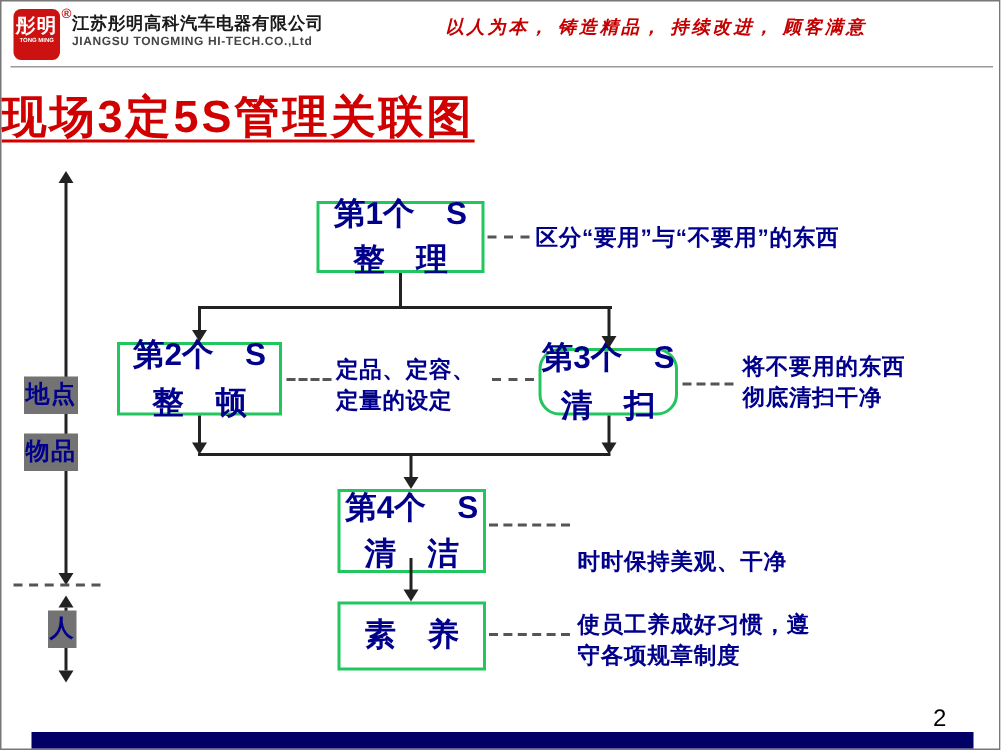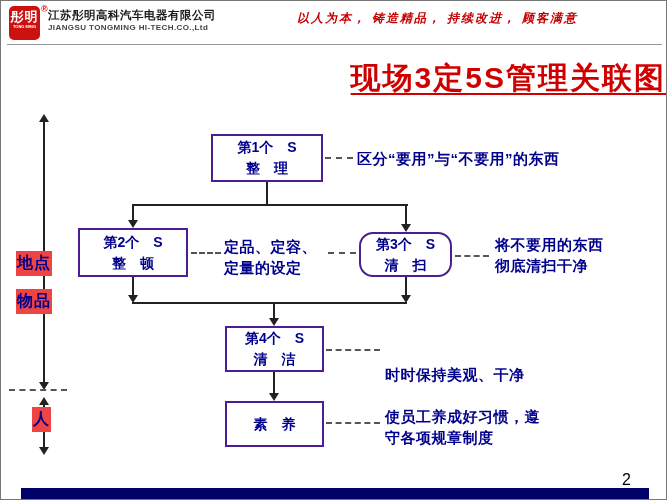--- a/index.html
+++ b/index.html
@@ -24,49 +24,49 @@
   .company-en { left:47px; top:22px; font-size:8px; font-weight:bold; color:#444; letter-spacing:0.4px; }
   .slogan {
     left:296px; top:9px; font-size:12px; font-weight:bold; color:#c40000;
     font-family:"Liberation Serif", serif; font-style:italic;
     letter-spacing:2px; white-space:nowrap;
   }
   .header-divider { left:6px; top:43px; width:655px; height:1px; background:#999; }
 
   
   .title {
-    left:0; top:57px; width:100%; text-align:right;
+    left:0; top:57px; width:100%; text-align:left;
     font-size:30px; font-weight:bold; color:#d00000; letter-spacing:2px;
     text-decoration:underline; text-decoration-thickness:2px; text-underline-offset:5px;
   }
 
   
   .sbox {
-    position:absolute; border:2px solid #4c1d95; background:#fff;
-    color:#00008b; font-weight:bold; font-size:14px; line-height:1.5;
+    position:absolute; border:2px solid #22c55e; background:#fff;
+    color:#00008b; font-weight:bold; font-size:21px; line-height:1.5;
     text-align:center; display:flex; flex-direction:column; justify-content:center;
   }
 
   
   .line { position:absolute; background:#222; }
   .dash { position:absolute; height:0; border-top:2px dashed #555; }
   .arr { position:absolute; width:0; height:0; }
   .arr.down { border-left:5px solid transparent; border-right:5px solid transparent; border-top:8px solid #222; }
   .arr.up   { border-left:5px solid transparent; border-right:5px solid transparent; border-bottom:8px solid #222; }
 
   
   .ann {
     position:absolute; color:#00008b; font-weight:bold; font-size:15px;
     line-height:1.4; white-space:pre-line; letter-spacing:0.5px;
   }
 
   
   .side-label {
     position:absolute; color:#00008b; font-weight:bold; font-size:16px;
-    background:#ef4444; padding:2px 1px; letter-spacing:1px;
+    background:#737373; padding:2px 1px; letter-spacing:1px;
   }
 
   
   .footer-bar { left:20px; top:487px; width:628px; height:13px; background:#000066; }
   .page-number { left:621px; top:470px; font-size:16px; color:#000; }
 </style>
 </head>
 <body>
 
 <div class="slide">
@@ -101,21 +101,21 @@
     <span>整　理</span>
   </div>
   <div class="sbox" style="left:77px; top:227px; width:110px; height:49px;">
     <span>第2个　S</span>
     <span>整　顿</span>
   </div>
   <div class="sbox" style="left:358px; top:231px; width:93px; height:45px;border-radius:14px;">
     <span>第3个　S</span>
     <span>清　扫</span>
   </div>
-  <div class="sbox" style="left:224px; top:325px; width:99px; height:46px;">
+  <div class="sbox" style="left:224px; top:325px; width:99px; height:56px;">
     <span>第4个　S</span>
     <span>清　洁</span>
   </div>
   <div class="sbox" style="left:224px; top:400px; width:99px; height:46px;">
     <span>素　养</span>
   </div>
 
   <div class="line" style="left:265px; top:181px; width:2px; height:23px;"></div>
   <div class="line" style="left:131px; top:203px; width:276px; height:2px;"></div>
   <div class="line" style="left:131px; top:203px; width:2px; height:17px;"></div>

